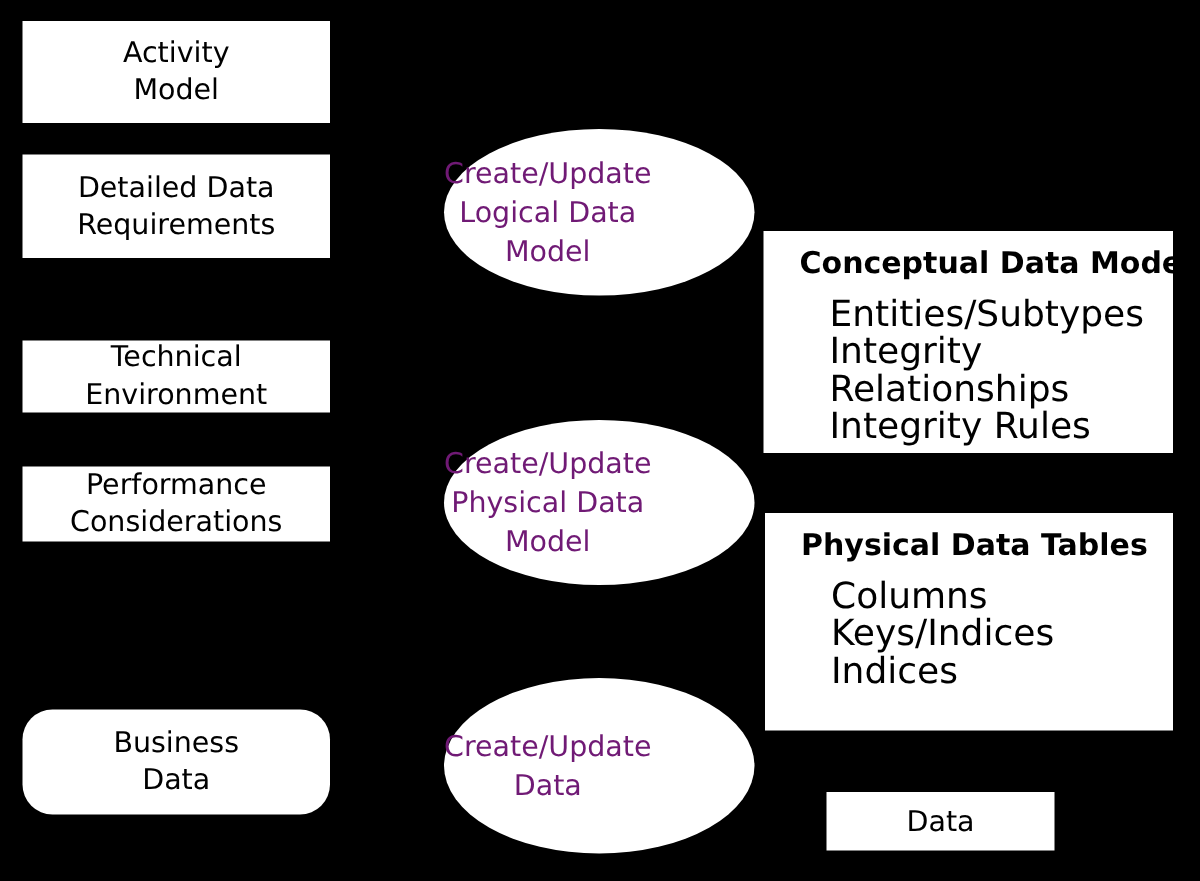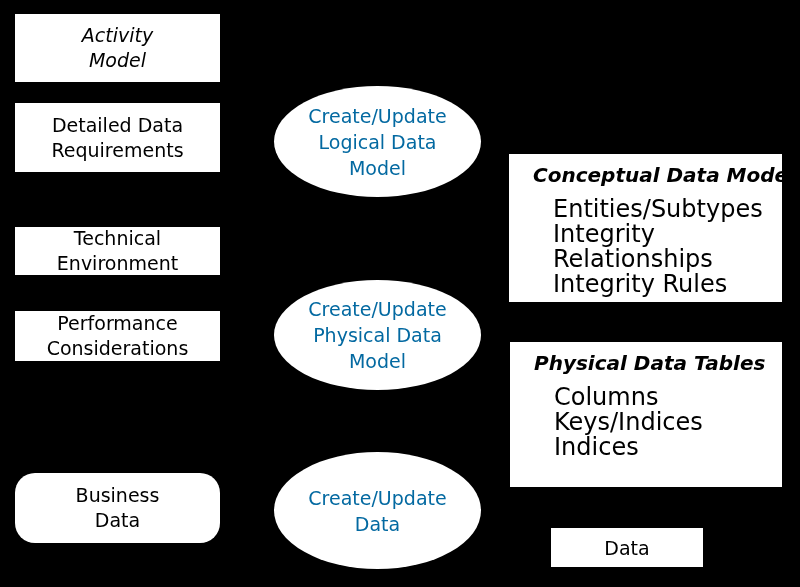--- a/index.html
+++ b/index.html
@@ -26,37 +26,37 @@
     background: #ffffff;
     color: #000000;
     display: flex;
     align-items: center;
     justify-content: center;
     text-align: center;
     font-size: 19px;
     line-height: 25px;
     white-space: pre-line;
   }
-  .box-activity       { top: 14px;  height: 68px; font-style: italic; }
+  .box-activity       { top: 14px;  height: 68px; }
   .box-detailed       { top: 103px; height: 69px; }
   .box-technical      { top: 227px; height: 48px; }
   .box-performance    { top: 311px; height: 50px; }
   .box-business       { top: 473px; height: 70px; border-radius: 20px; }
 
   
   .process-ellipse {
     position: absolute;
-    left: 274px;
+    left: 296px;
     width: 207px;
     background: #ffffff;
-    color: #0369a1;
+    color: #701a75;
     border-radius: 50%;
     display: flex;
     align-items: center;
-    justify-content: center;
+    justify-content: flex-start;
     text-align: center;
     font-size: 19px;
     line-height: 26px;
     white-space: pre-line;
   }
   .ellipse-logical  { top: 86px;  height: 111px; }
   .ellipse-physical { top: 280px; height: 110px; }
   .ellipse-data     { top: 452px; height: 117px; }
 
   
@@ -65,21 +65,20 @@
     background: #ffffff;
     color: #000000;
   }
   .panel-conceptual { left: 509px; top: 154px; width: 273px; height: 148px; }
   .panel-physical   { left: 510px; top: 342px; width: 272px; height: 145px; }
   .output-panel .panel-title {
     font-weight: bold;
     font-size: 20px;
     padding: 9px 0 0 24px;
     white-space: nowrap;
-    font-style: italic;
   }
   .output-panel .panel-items {
     padding: 10px 0 0 44px;
   }
   .output-panel .panel-item {
     font-size: 24px;
     line-height: 25px;
     white-space: nowrap;
   }
 

